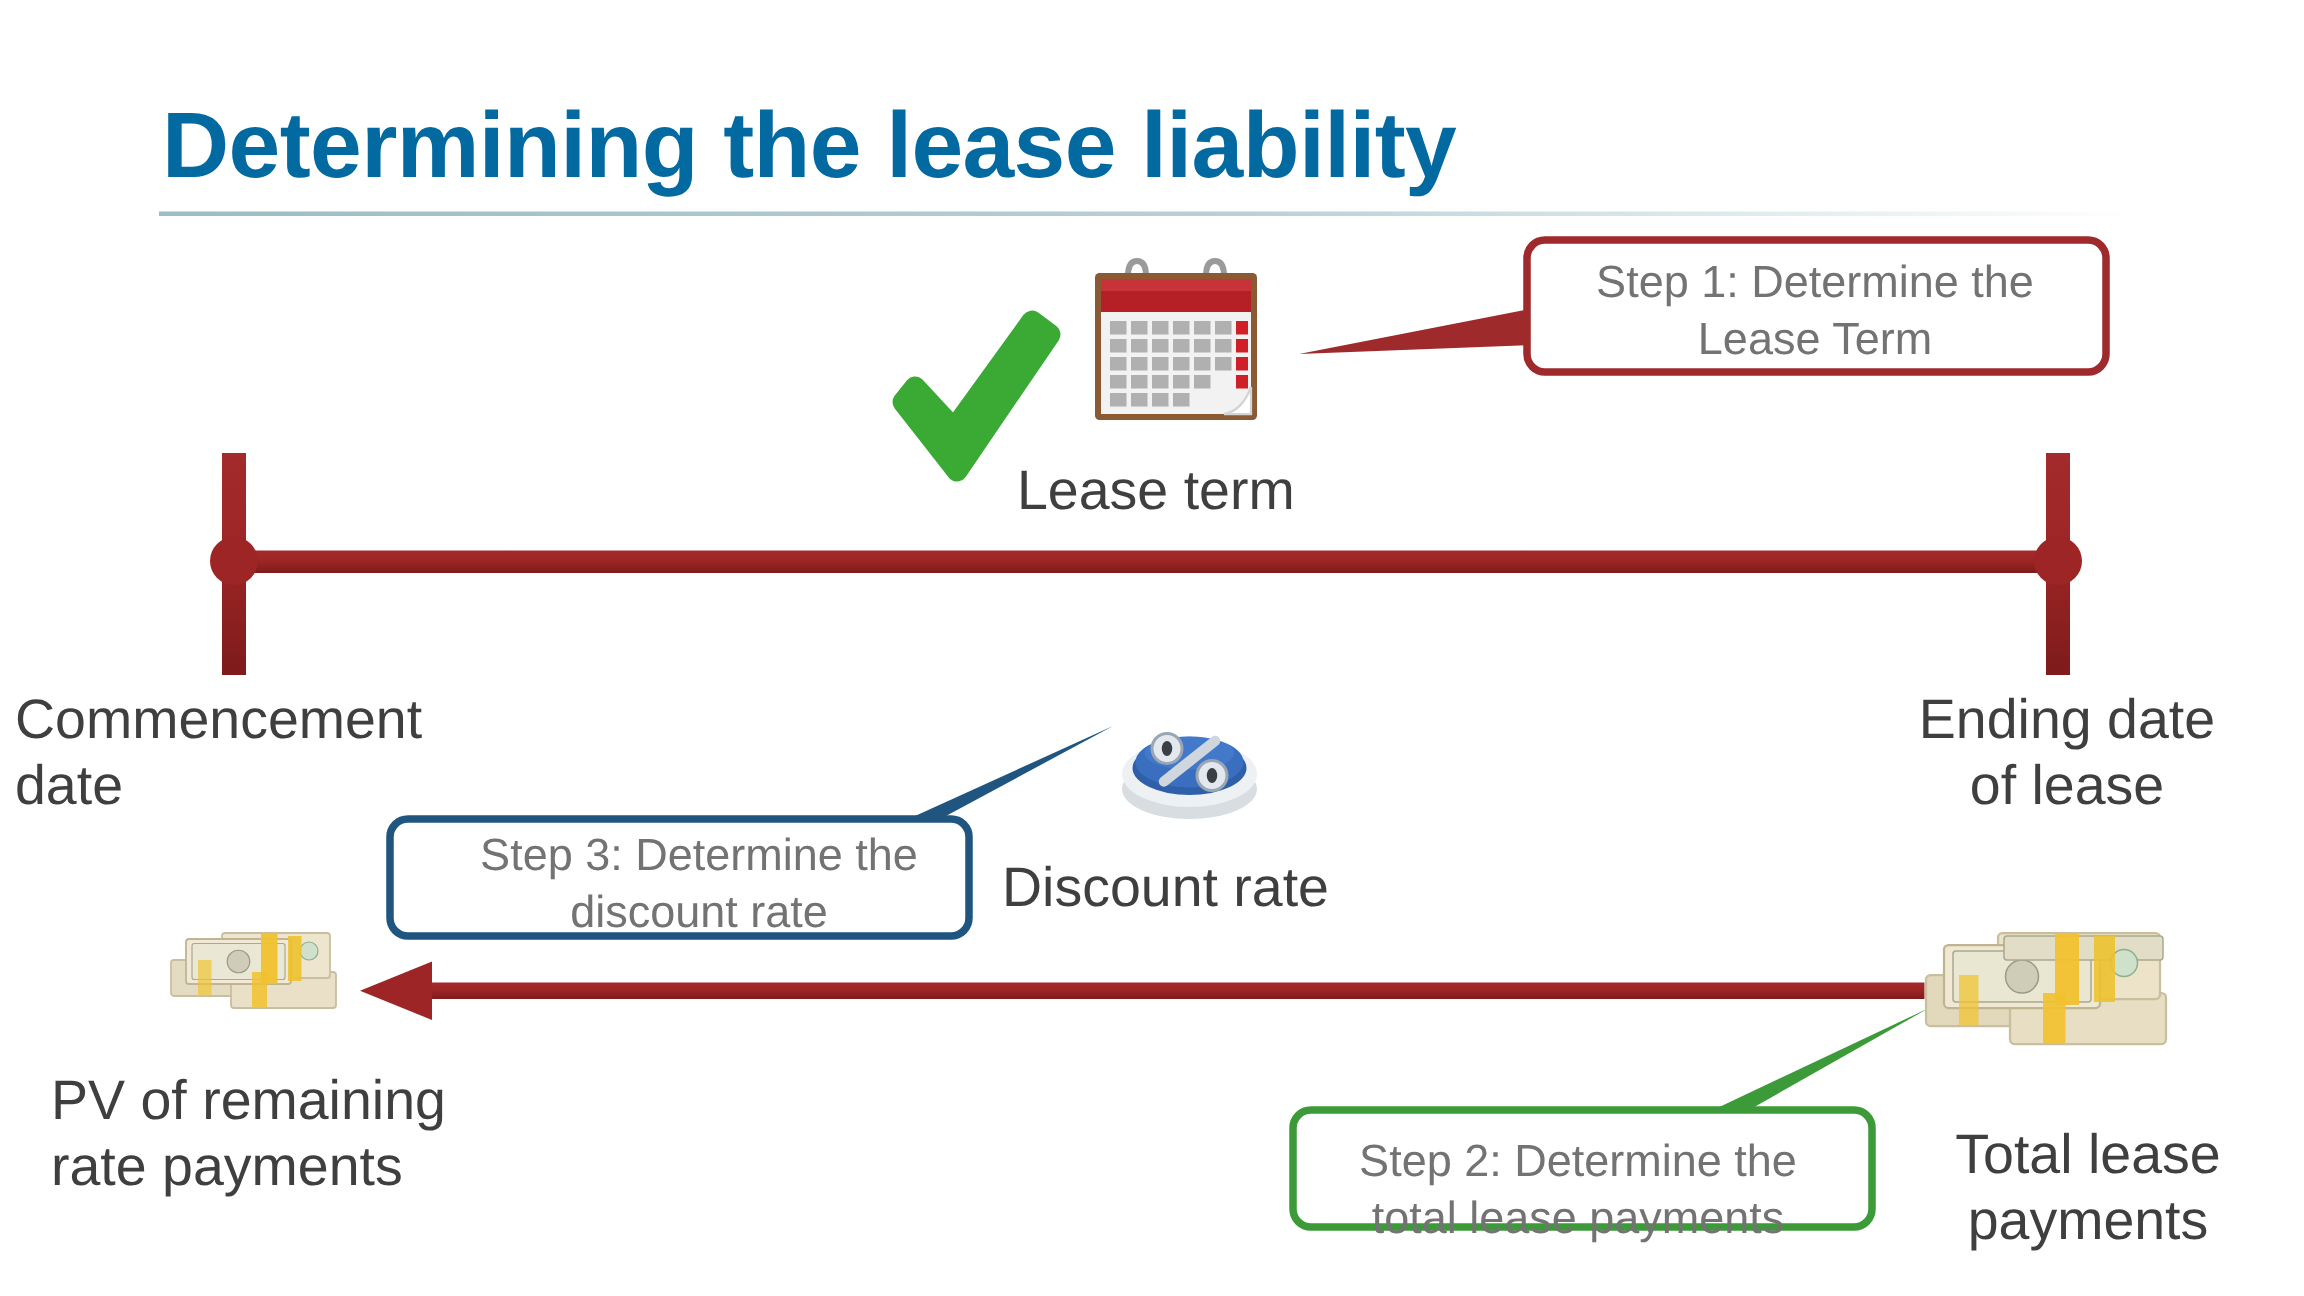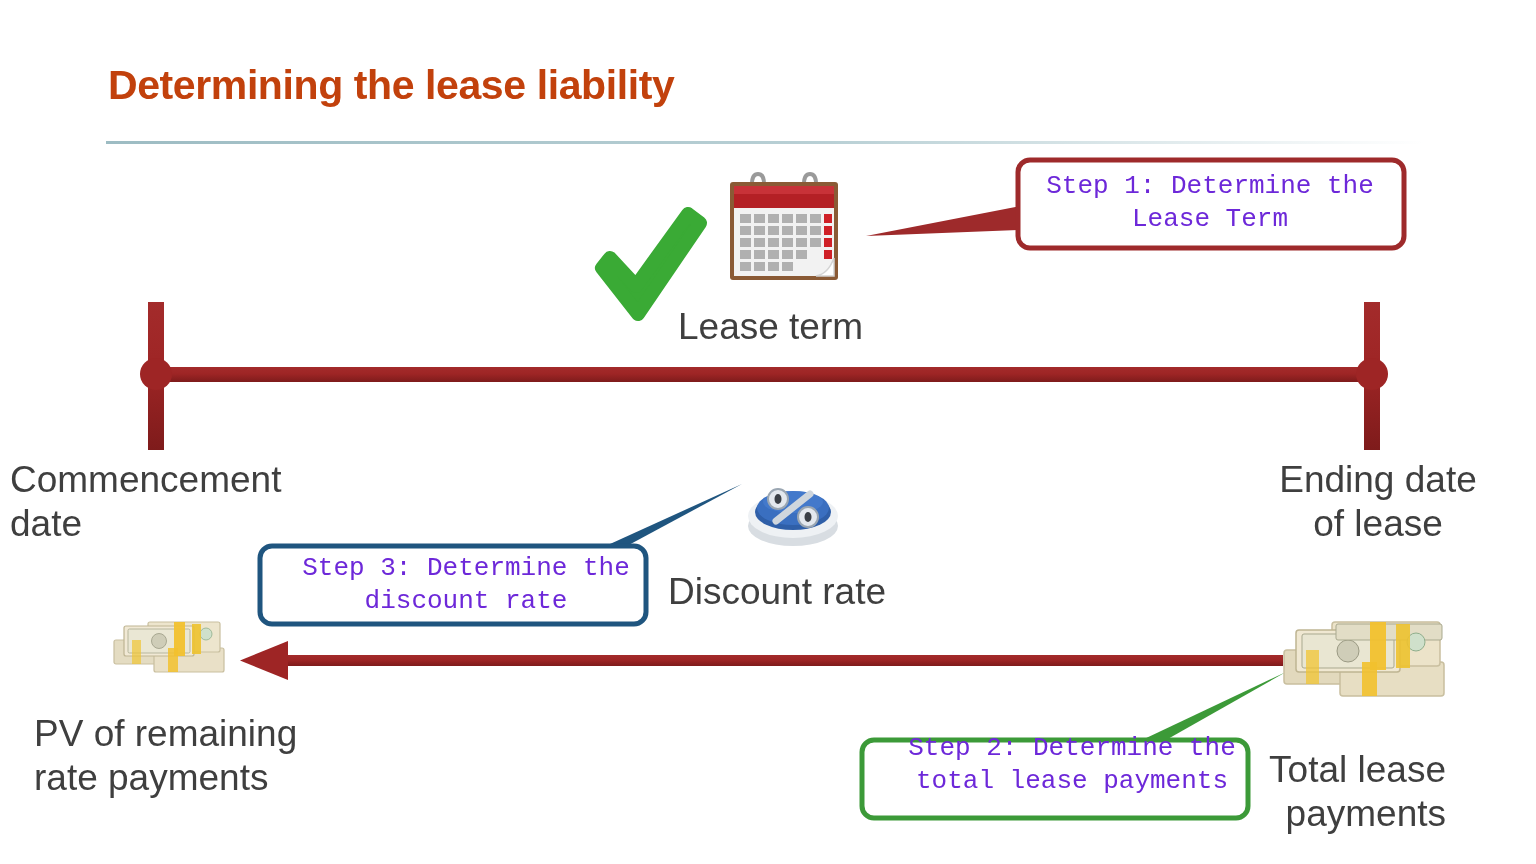--- a/index.html
+++ b/index.html
@@ -14,23 +14,23 @@
     overflow: hidden;
     font-family: "Liberation Sans", sans-serif;
     color: #3a3a3a;
   }
 
   
   #slide-title {
     position: absolute;
     left: 108px;
     top: 62px;
-    font-size: 41px;
+    font-size: 62px;
     font-weight: bold;
-    color: #c2410c;
+    color: #0369a1;
     letter-spacing: -0.4px;
     white-space: nowrap;
   }
   #title-rule {
     position: absolute;
     left: 106px;
     top: 141px;
     width: 1318px;
     height: 3px;
     background: linear-gradient(to right, #9dbcc3 0%, #b9d0d5 55%, #ffffff 100%);
@@ -50,35 +50,34 @@
     font-size: 37px;
     color: #3f3f3f;
     line-height: 1.18;
     white-space: pre-line;
   }
   #label-lease-term   { left: 678px; top: 305px; }
   #label-discount     { left: 668px; top: 570px; }
   #label-commencement { left: 10px;  top: 458px; width: 320px; }
   #label-ending       { left: 1228px; top: 458px; width: 300px; text-align: center; }
   #label-pv           { left: 34px;  top: 712px; }
-  #label-total        { left: 1186px; top: 748px; width: 260px; text-align: right; }
+  #label-total        { left: 1262px; top: 748px; width: 260px; text-align: center; }
 
   
   .callout-text {
     position: absolute;
     text-align: center;
-    font-size: 26px;
-    color: #6d28d9;
+    font-size: 30px;
+    color: #737373;
     line-height: 1.26;
     white-space: pre-line;
-    font-family: Liberation Mono, monospace;
   }
   #callout-text-1 { left: 1024px; top: 170px; width: 372px; }
   #callout-text-3 { left: 280px;  top: 552px; width: 372px; }
-  #callout-text-2 { left: 866px;  top: 732px; width: 372px; margin-left: 20px; }
+  #callout-text-2 { left: 866px;  top: 756px; width: 372px; }
 
   
   .icon-box { position: absolute; }
   #icon-check    { left: 588px;  top: 196px; width: 120px; height: 135px; }
   #icon-calendar { left: 716px;  top: 170px; width: 132px; height: 120px; }
   #icon-percent  { left: 738px;  top: 466px; width: 110px; height: 86px; }
   #icon-money-right { left: 1276px; top: 608px; width: 180px; height: 96px; }
   #icon-money-left  { left: 110px;  top: 612px; width: 122px; height: 70px; }
 </style>
 </head>

